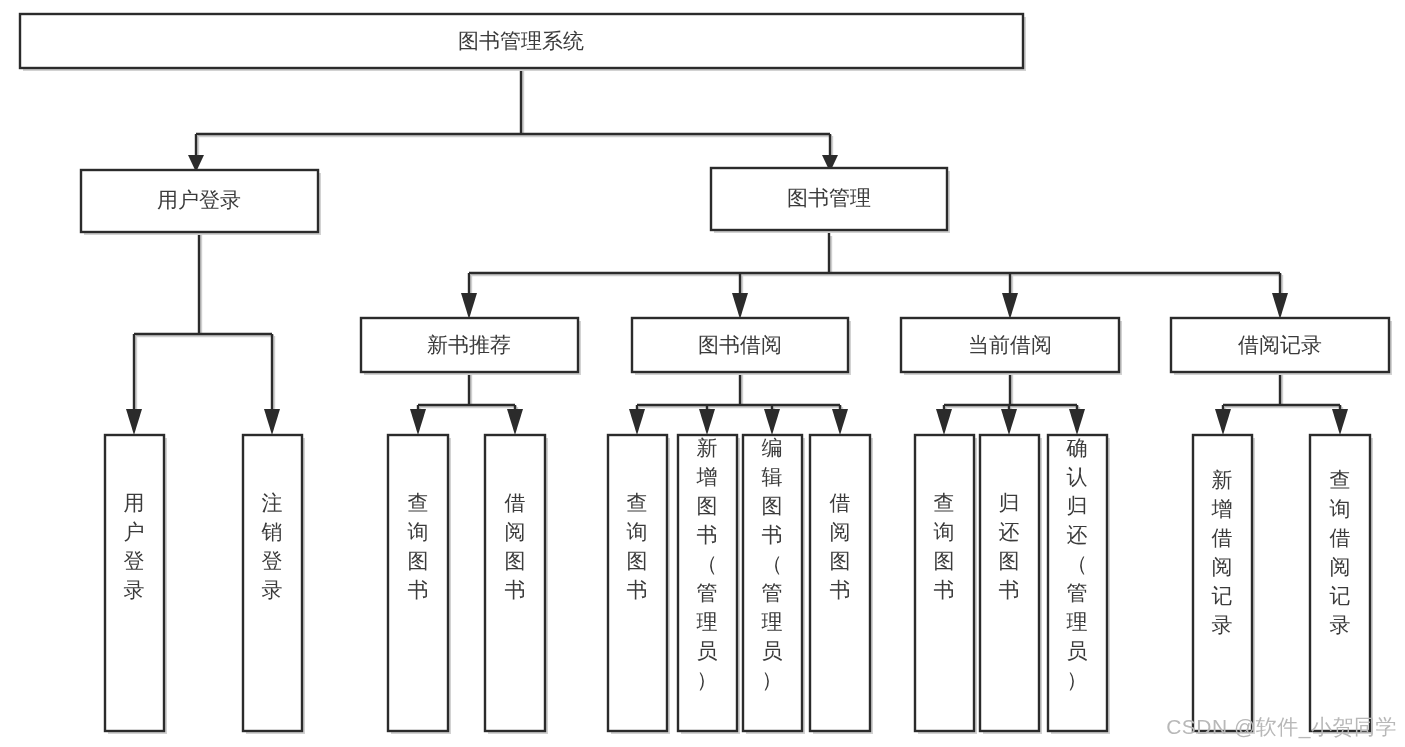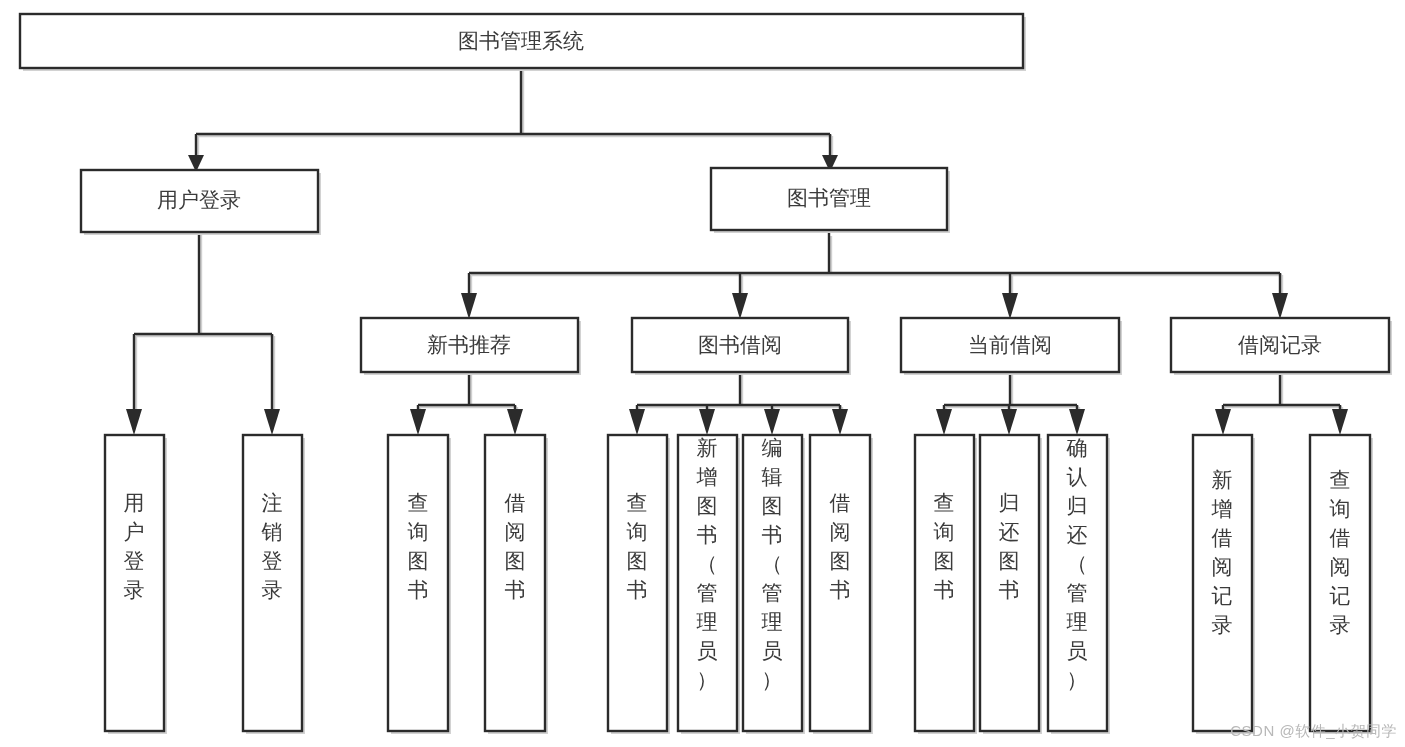--- a/index.html
+++ b/index.html
@@ -61,21 +61,21 @@
     font-family: "Liberation Sans", "DejaVu Sans", sans-serif;
     font-size: 21px;
     fill: #3b3b3b;
     text-anchor: middle;
   }
   .watermark {
     position: absolute;
     right: 8px;
     bottom: 6px;
     font-family: "Liberation Sans", "DejaVu Sans", sans-serif;
-    font-size: 15px;
+    font-size: 21px;
     color: #b8b8b8;
     white-space: nowrap;
     letter-spacing: 0.5px;
     pointer-events: none;
   }
 </style>
 </head>
 <body>
 
 <div id="diagram-root">

